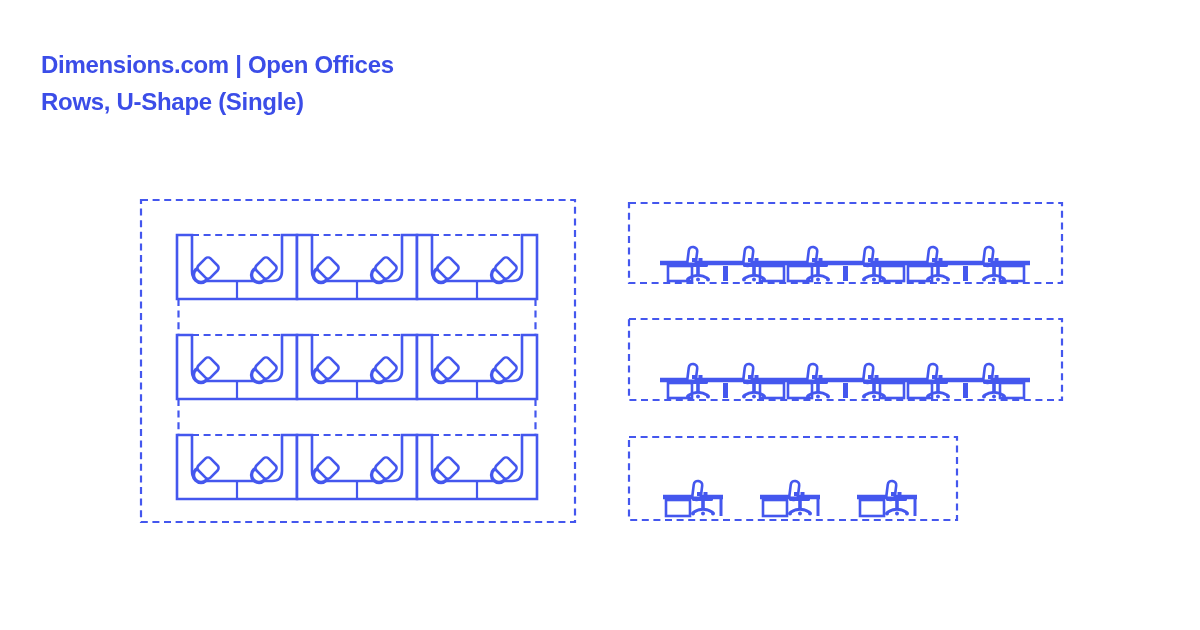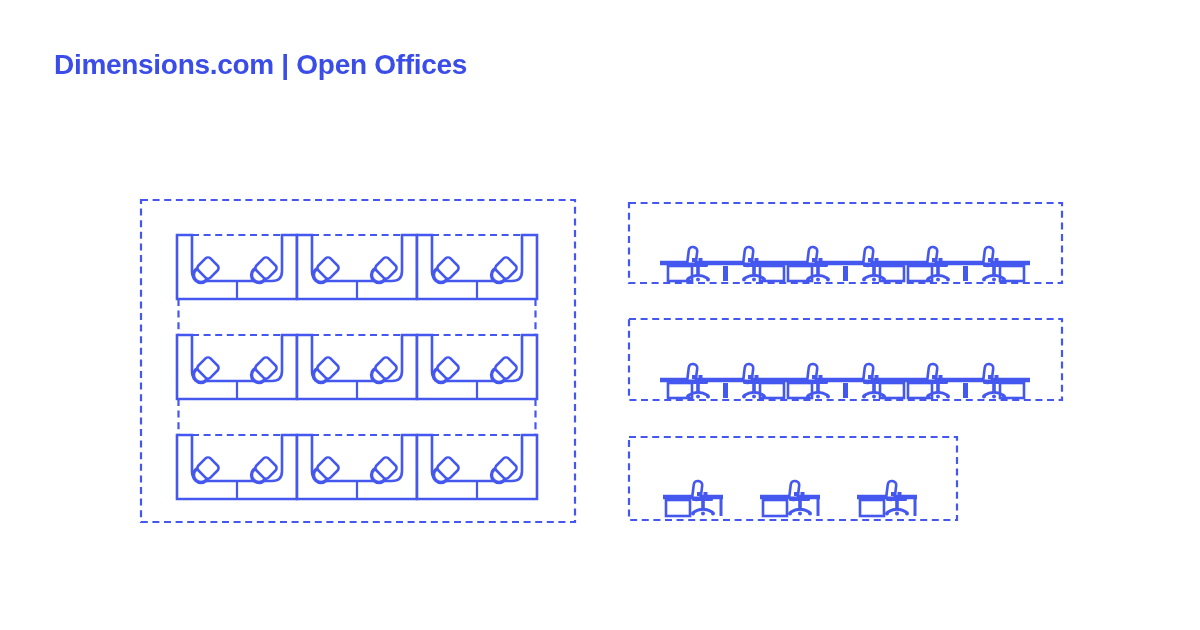--- a/index.html
+++ b/index.html
@@ -1,28 +1,29 @@
 <!DOCTYPE html>
 <html><head>
 <meta charset="utf-8">
 <style>
   html,body{margin:0;padding:0;}
   body{width:1200px;height:630px;font-family:"Liberation Sans",sans-serif;}
   .card{position:relative;width:1200px;height:630px;background:#ffffff;overflow:hidden;}
-  .title{position:absolute;left:54px;top:46px;display:block;font-weight:700;
-         font-size:28px;line-height:37px;letter-spacing:-0.3px;}
+  .title{position:absolute;left:41px;top:46px;display:block;font-weight:700;
+         font-size:24px;line-height:37px;letter-spacing:-0.3px;}
   .title .line{display:block;white-space:pre;}
   #drawing{position:absolute;left:0;top:0;}
 </style>
 </head>
 <body>
 
 <div class="card" style="background: rgb(255, 255, 255);">
   <header class="title" style="color: rgb(59, 77, 232);">
     <span class="line">Dimensions.com | Open Offices</span>
+    <span class="line">Rows, U-Shape (Single)</span>
   </header>
   <svg id="drawing" width="1200" height="630" viewBox="0 0 1200 630" xmlns="http://www.w3.org/2000/svg">
       <g>
         <rect x="141" y="200" width="434" height="322" fill="none" stroke="#4457ee" stroke-width="2.2" stroke-dasharray="7 4.6"></rect>
         <g>
           <g transform="translate(177,235)">
      <path d="M15,0 H105" fill="none" stroke="#4457ee" stroke-width="2.2" stroke-dasharray="7 4.6"></path>
      <path d="M0,0 L0,64 L120,64 L120,0 L105,0 L105,36 Q105,46 95,46 L25,46 Q15,46 15,36 L15,0 Z" fill="#ffffff" stroke="#4457ee" stroke-width="2.6" stroke-linejoin="miter"></path>
      <line x1="60" y1="46" x2="60" y2="64" stroke="#4457ee" stroke-width="2.2"></line>
      <g transform="translate(31,33)">

